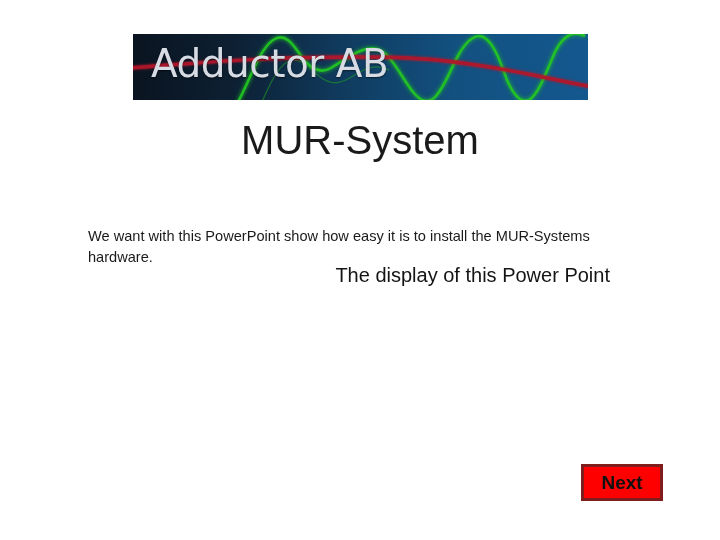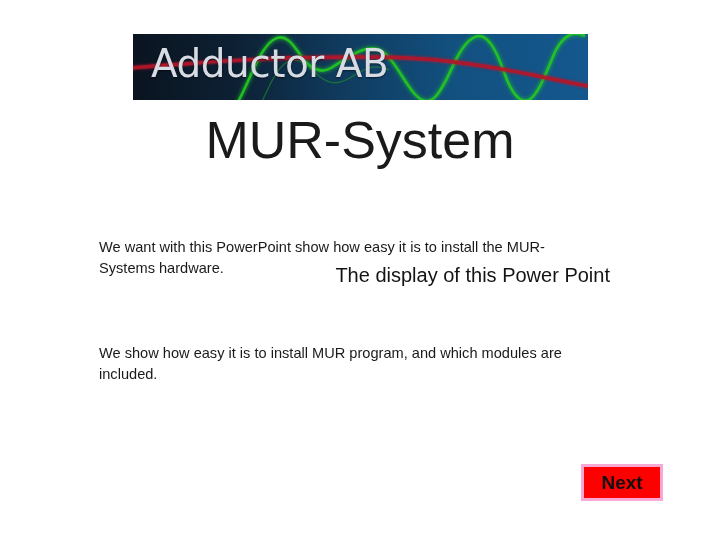--- a/index.html
+++ b/index.html
@@ -56,40 +56,40 @@
   }
 
   
   .slide-title {
     position: absolute;
     left: 0;
     top: 114px;
     width: 720px;
     text-align: center;
     font-family: "Liberation Sans", sans-serif;
-    font-size: 52px;
+    font-size: 40px;
     font-weight: 400;
     color: #1a1a1a;
     letter-spacing: 0px;
     line-height: 52px;
   }
 
   
   .body-block {
     position: absolute;
     left: 88px;
     top: 226px;
     width: 505px;
     font-family: "Liberation Sans", sans-serif;
     font-size: 14.6px;
     line-height: 21px;
     color: #1a1a1a;
   }
   .body-para {
-    margin: 11px;
+    margin: 0;
   }
   .body-gap {
     height: 21px;
   }
   .body-gap-2 {
     height: 42px;
   }
 
   
   .overlay-headline {
@@ -110,21 +110,21 @@
   .overlay-line-2 { display: block; }
 
   
   .next-button {
     position: absolute;
     left: 581px;
     top: 464px;
     width: 82px;
     height: 37px;
     background: #ff0000;
-    border: 3px solid #f9a8d4;
+    border: 3px solid #7f1d1d;
     box-sizing: border-box;
     display: flex;
     align-items: center;
     justify-content: center;
     cursor: pointer;
   }
   .next-button-label {
     font-family: "Liberation Sans", sans-serif;
     font-size: 19px;
     font-weight: bold;
@@ -179,21 +179,20 @@
                C 320 26, 360 33, 400 41 C 425 46, 442 50, 460 53" fill="none" stroke="#b4162c" stroke-width="3.4" filter="url(#glowR)" opacity="0.95"></path>
     </svg>
     <div class="banner-title">Adductor AB</div>
   </div>
 
   <div class="slide-title">MUR-System</div>
 
   <div class="body-block">
     <p class="body-para">We want with this PowerPoint show how easy it is to install the MUR-Systems hardware.</p>
     <div class="body-gap-2"></div>
-    <p class="body-para">We show how easy it is to install MUR program, and which modules are included.</p>
     <div class="body-gap"></div>
   </div>
 
   <div class="overlay-headline">
     <span class="overlay-line-1">The display of this Power Point</span>
   </div>
 
   <div class="next-button">
     <span class="next-button-label">Next</span>
   </div>

